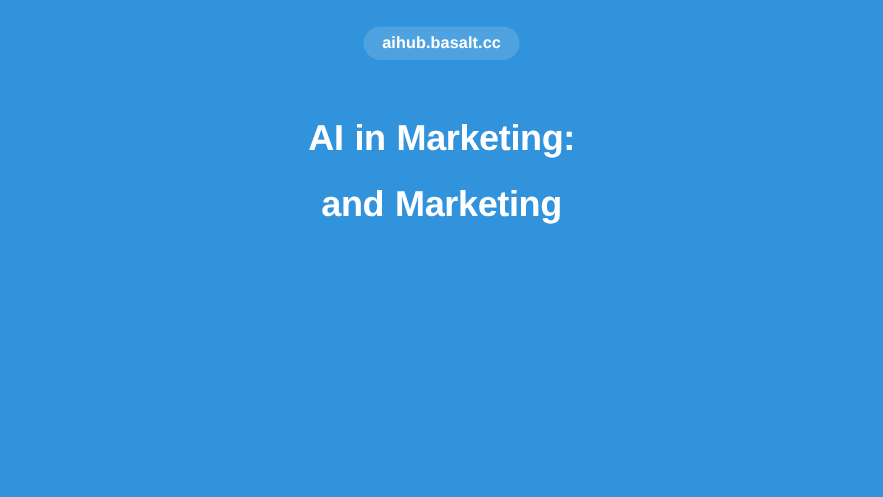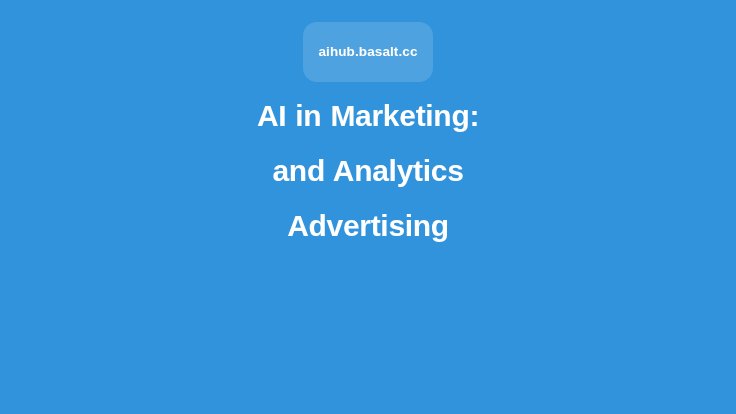--- a/index.html
+++ b/index.html
@@ -32,21 +32,21 @@
     display: flex;
     justify-content: center;
     margin-top: 22px;
   }
 
   .badge {
     display: inline-flex;
     align-items: center;
     justify-content: center;
     height: 28px;
-    padding: 16px 15px;
+    padding: 0 15px;
     border-radius: 14px;
     background: rgba(255, 255, 255, 0.145);
     color: #ffffff;
     font-size: 13.5px;
     font-weight: 600;
     letter-spacing: 0.1px;
     line-height: 1;
     white-space: nowrap;
   }
 
@@ -81,18 +81,17 @@
 
 <div class="slide">
 
   <div class="badge-row">
     <div class="badge">aihub.basalt.cc</div>
   </div>
 
   <div class="headline-wrap">
     <h1 class="headline">
       <span class="line">AI in Marketing:</span>
-      <span class="line">and Analytics</span>
-      <span class="line">Advertising</span>
+      <span class="line">and Marketing</span>
     </h1>
   </div>
 
 </div>
 
 </body></html>

